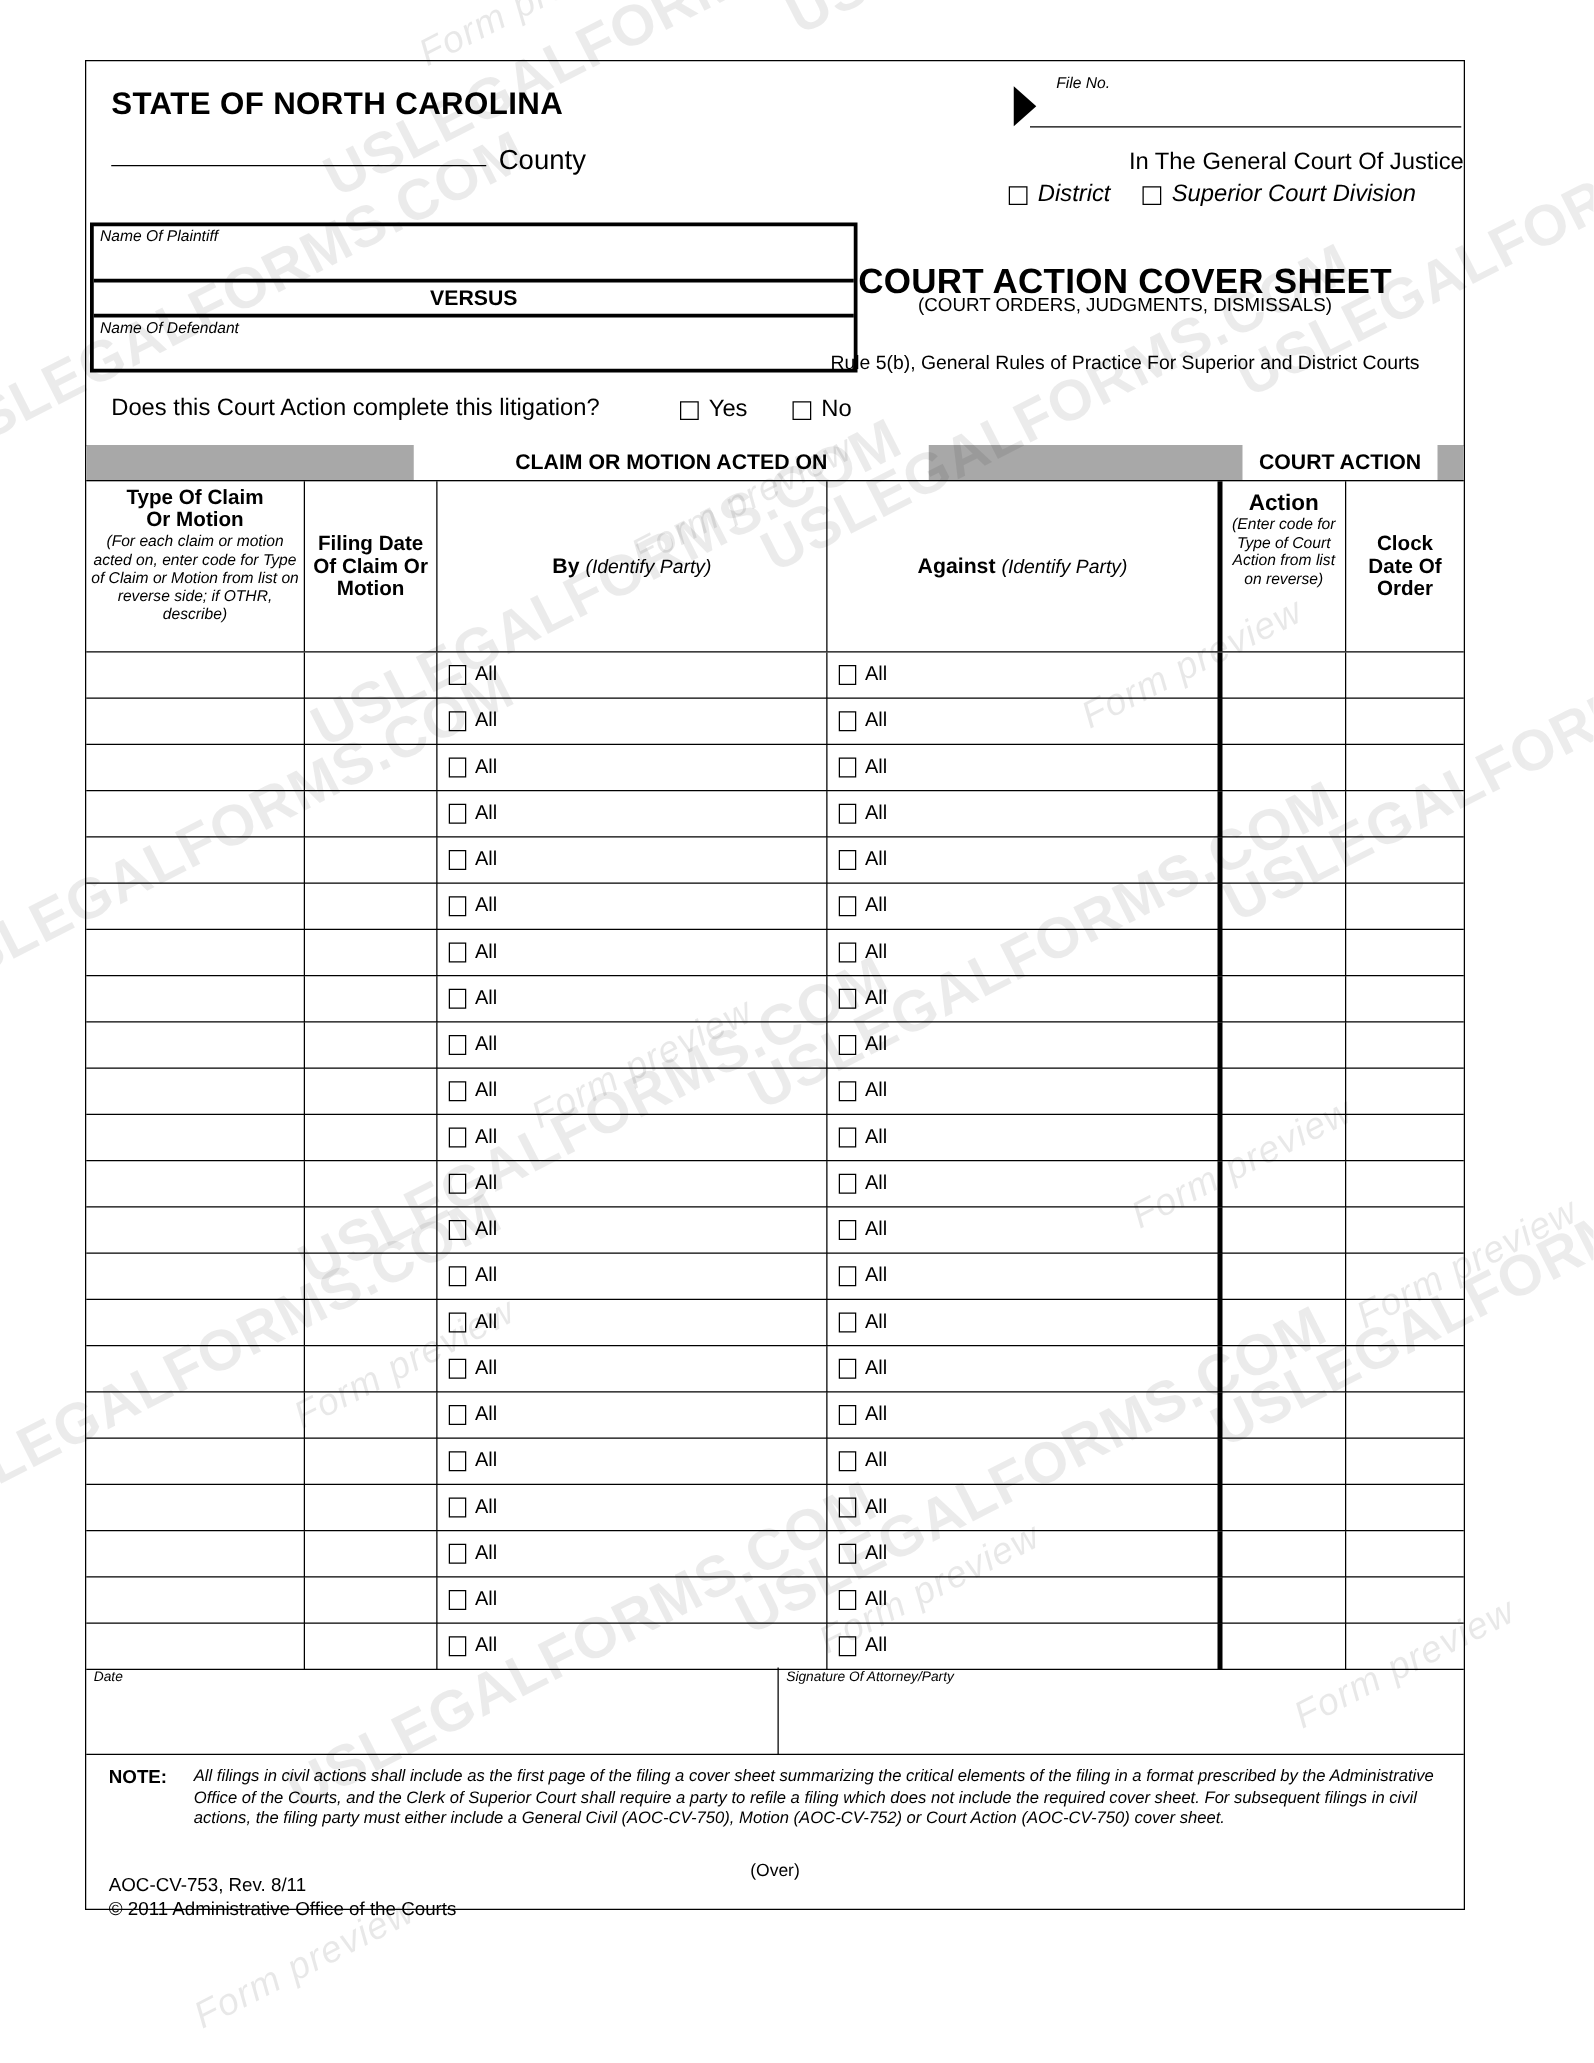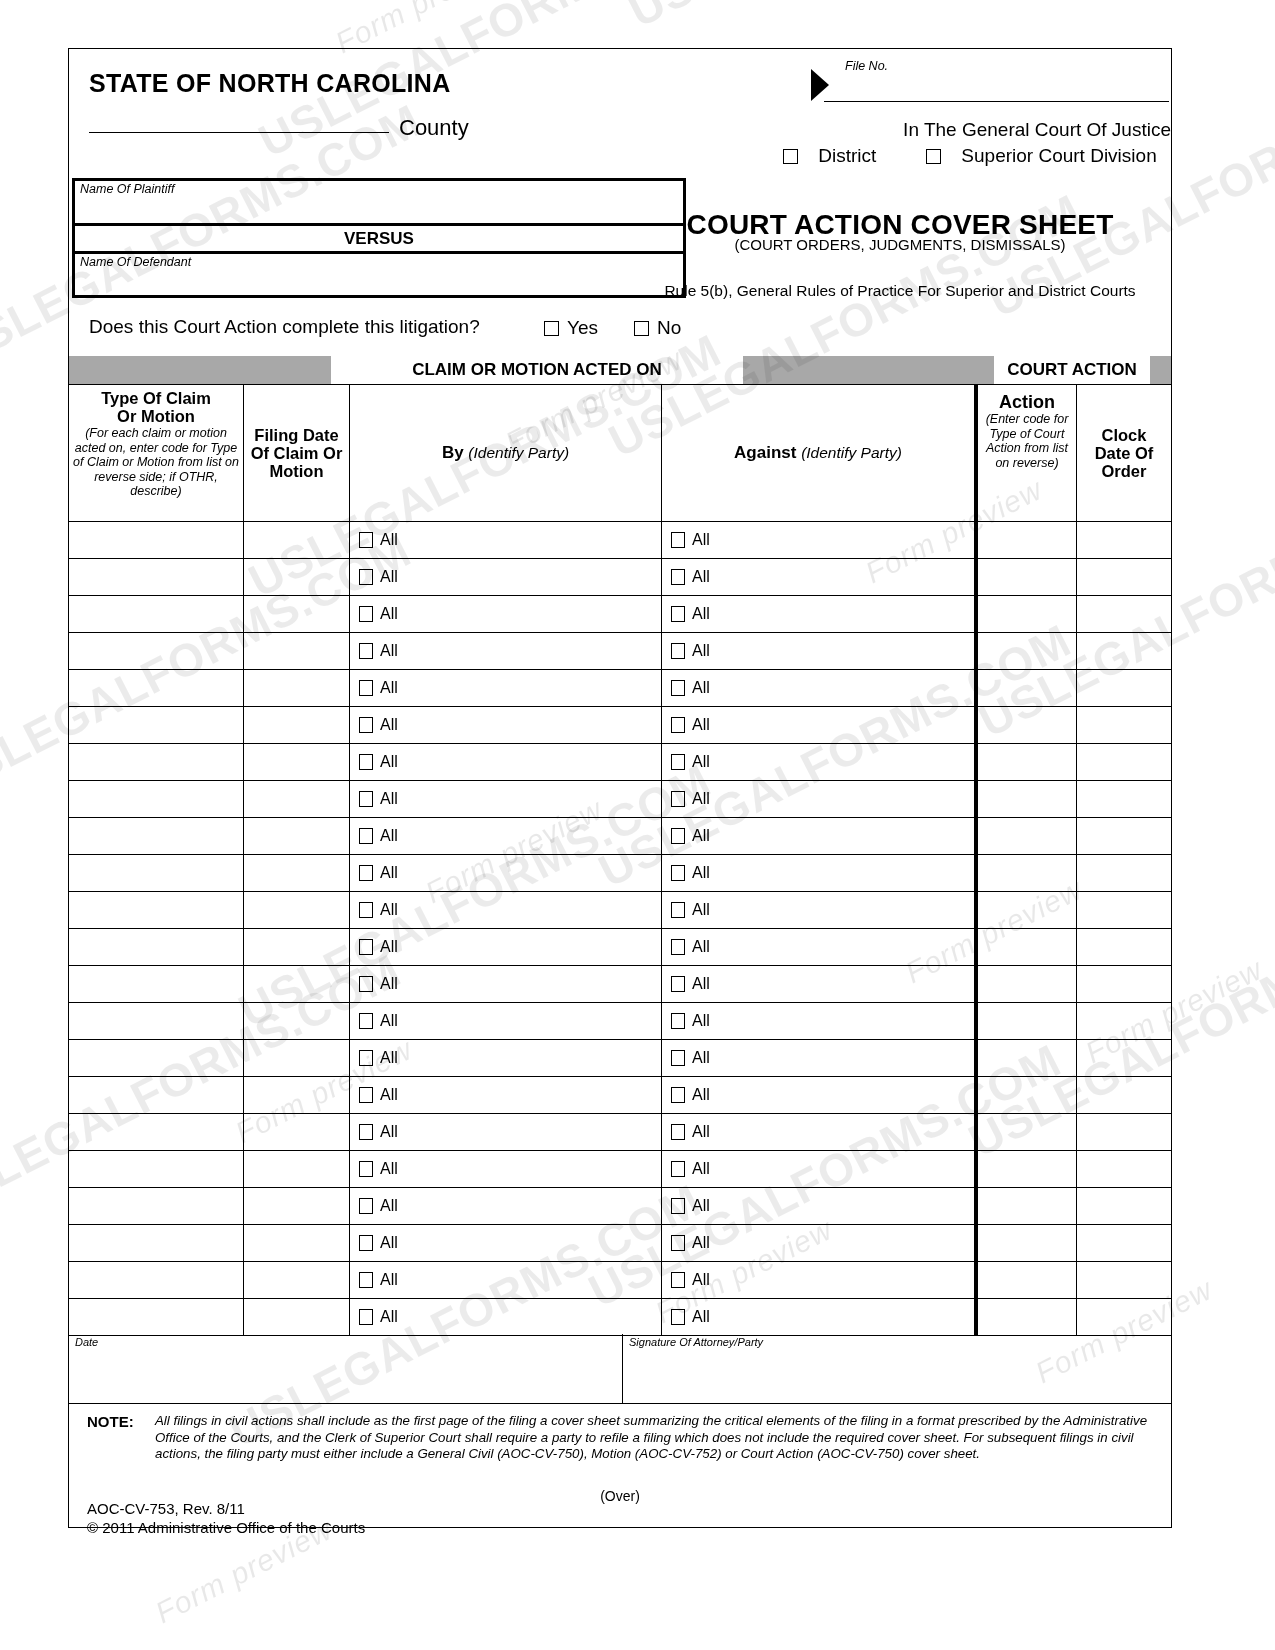--- a/index.html
+++ b/index.html
@@ -126,22 +126,23 @@
     font-size: 19px;
   }
   .div-row {
     position: absolute;
     left: 700px;
     top: 96px;
     width: 402px;
     display: flex;
     justify-content: center;
     align-items: center;
-    gap: 20px;
+    gap: 8px;
     font-size: 19px;
+    font-style: italic;
   }
   .cb {
     display: inline-block;
     width: 15px;
     height: 15px;
     border: 1.6px solid #000;
     box-sizing: border-box;
     background: #fff;
     vertical-align: middle;
   }

